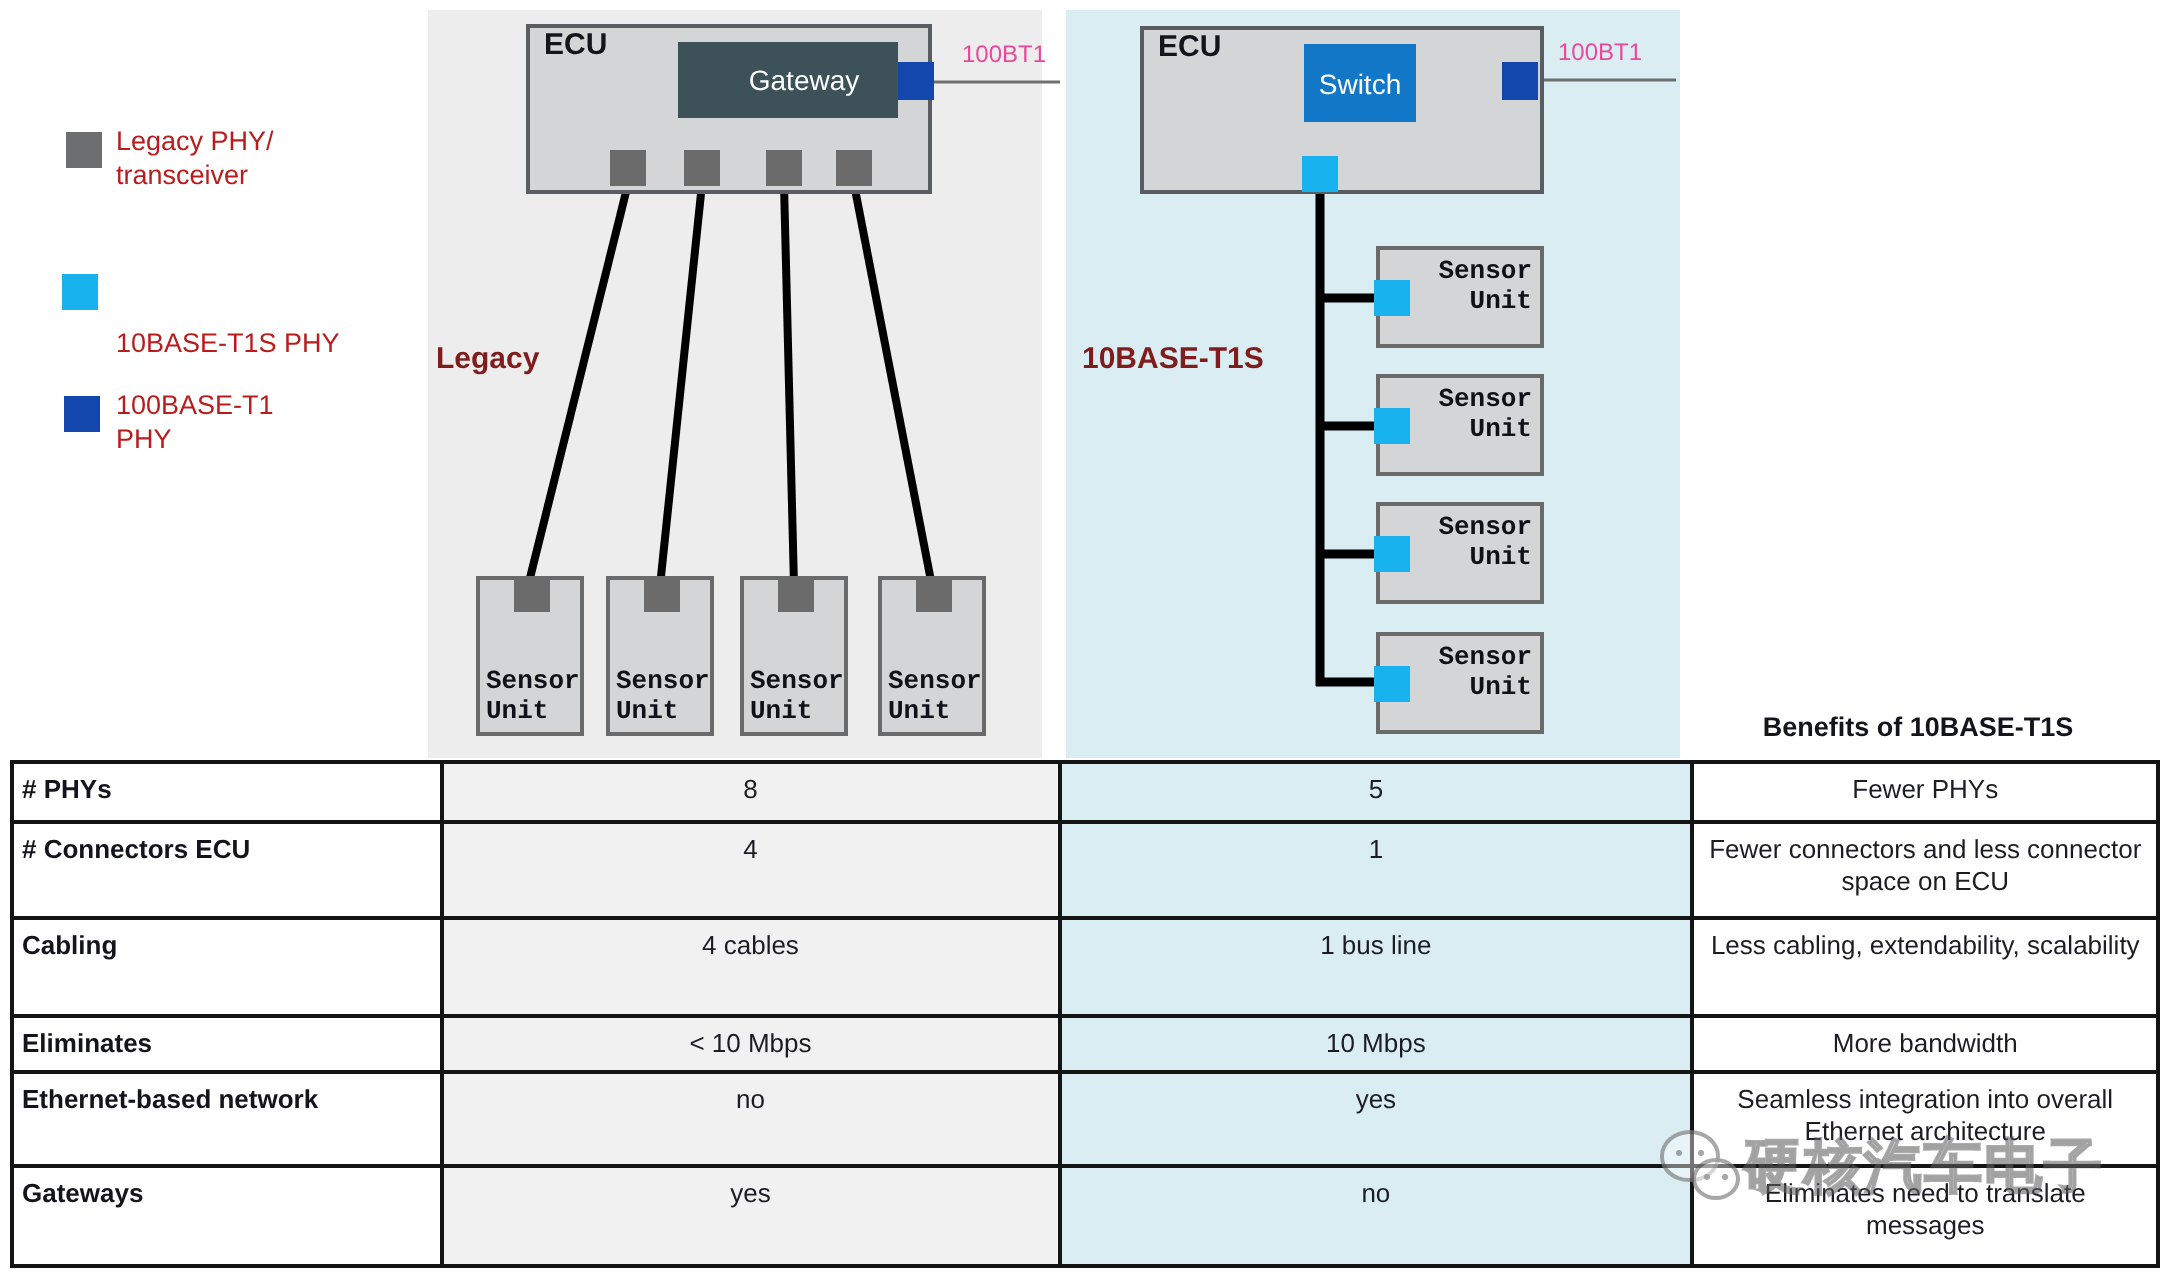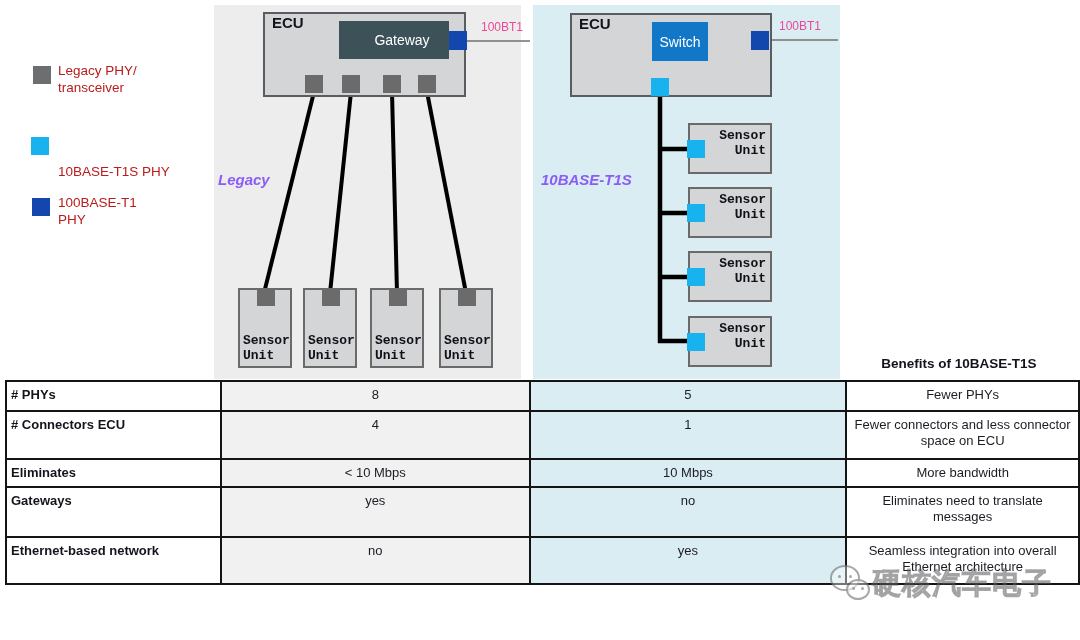--- a/index.html
+++ b/index.html
@@ -24,21 +24,21 @@
   .ecu{background:#d4d5d7;border:2px solid #595c60;z-index:2;}
   .ecu-label{font-weight:bold;font-size:15px;color:#14141c;z-index:3;}
   .chip{z-index:3;color:#ffffff;font-size:14px;display:flex;align-items:center;justify-content:center;}
   .chip-gateway{background:#3c5158;}
   .chip-switch{background:#1377c8;}
   .port{z-index:4;}
   .port-darkblue{background:#1347ad;width:18px;height:19px;}
   .port-gray{background:#6b6b6b;width:18px;height:18px;}
   .port-cyan{background:#18b2ef;width:18px;height:18px;}
   .uplink-label{font-size:12px;color:#ec4899;z-index:3;white-space:nowrap;}
-  .net-label{font-weight:bold;font-size:15px;color:#8b5cf6;z-index:3;white-space:nowrap;font-style:italic;}
+  .net-label{font-weight:bold;font-size:15px;color:#7f1d1d;z-index:3;white-space:nowrap;}
   
   .sensor{background:#d4d5d7;border:2px solid #6a6a6a;z-index:2;box-sizing:border-box;}
   .sensor .lbl{position:absolute;font-weight:bold;font-size:13px;line-height:15px;color:#101018;font-family:Liberation Mono, monospace;}
   .sensor-left .lbl{left:3px;bottom:3px;text-align:left;}
   .sensor-right .lbl{right:4px;top:3px;text-align:right;}
   
   .benefits-header{left:843px;top:356px;width:232px;text-align:center;font-weight:bold;font-size:13.5px;color:#14141c;z-index:2;}
   table.cmp{position:absolute;left:5px;top:380px;border-collapse:collapse;table-layout:fixed;z-index:2;}
   table.cmp td, table.cmp th{
     border:2px solid #141414;vertical-align:top;font-size:13px;line-height:16px;
@@ -169,37 +169,43 @@
         <td class="c-legacy">8</td>
         <td class="c-t1s">5</td>
         <td class="c-benefit">Fewer PHYs</td>
       </tr>
       <tr style="height:48px;">
         <th class="rowlabel"># Connectors ECU</th>
         <td class="c-legacy">4</td>
         <td class="c-t1s">1</td>
         <td class="c-benefit">Fewer connectors and less connector space on ECU</td>
       </tr>
+      <tr style="height:49px;">
+        <th class="rowlabel">Cabling</th>
+        <td class="c-legacy">4 cables</td>
+        <td class="c-t1s">1 bus line</td>
+        <td class="c-benefit">Less cabling, extendability, scalability</td>
+      </tr>
       <tr style="height:28px;">
         <th class="rowlabel">Eliminates</th>
         <td class="c-legacy">&lt; 10 Mbps</td>
         <td class="c-t1s">10 Mbps</td>
         <td class="c-benefit">More bandwidth</td>
       </tr>
+      <tr style="height:47px;">
+        <th class="rowlabel">Ethernet-based network</th>
+        <td class="c-legacy">no</td>
+        <td class="c-t1s">yes</td>
+        <td class="c-benefit">Seamless integration into overall Ethernet architecture</td>
+      </tr>
       <tr style="height:50px;">
         <th class="rowlabel">Gateways</th>
         <td class="c-legacy">yes</td>
         <td class="c-t1s">no</td>
         <td class="c-benefit">Eliminates need to translate messages</td>
-      </tr>
-      <tr style="height:47px;">
-        <th class="rowlabel">Ethernet-based network</th>
-        <td class="c-legacy">no</td>
-        <td class="c-t1s">yes</td>
-        <td class="c-benefit">Seamless integration into overall Ethernet architecture</td>
       </tr>
     </tbody>
   </table>
 
   <div class="abs watermark">
     <span class="wm-icon">
       <span class="wm-b1"></span>
         <span class="wm-b2"></span>
     </span>
     <span class="wm-text">硬核汽车电子</span>

